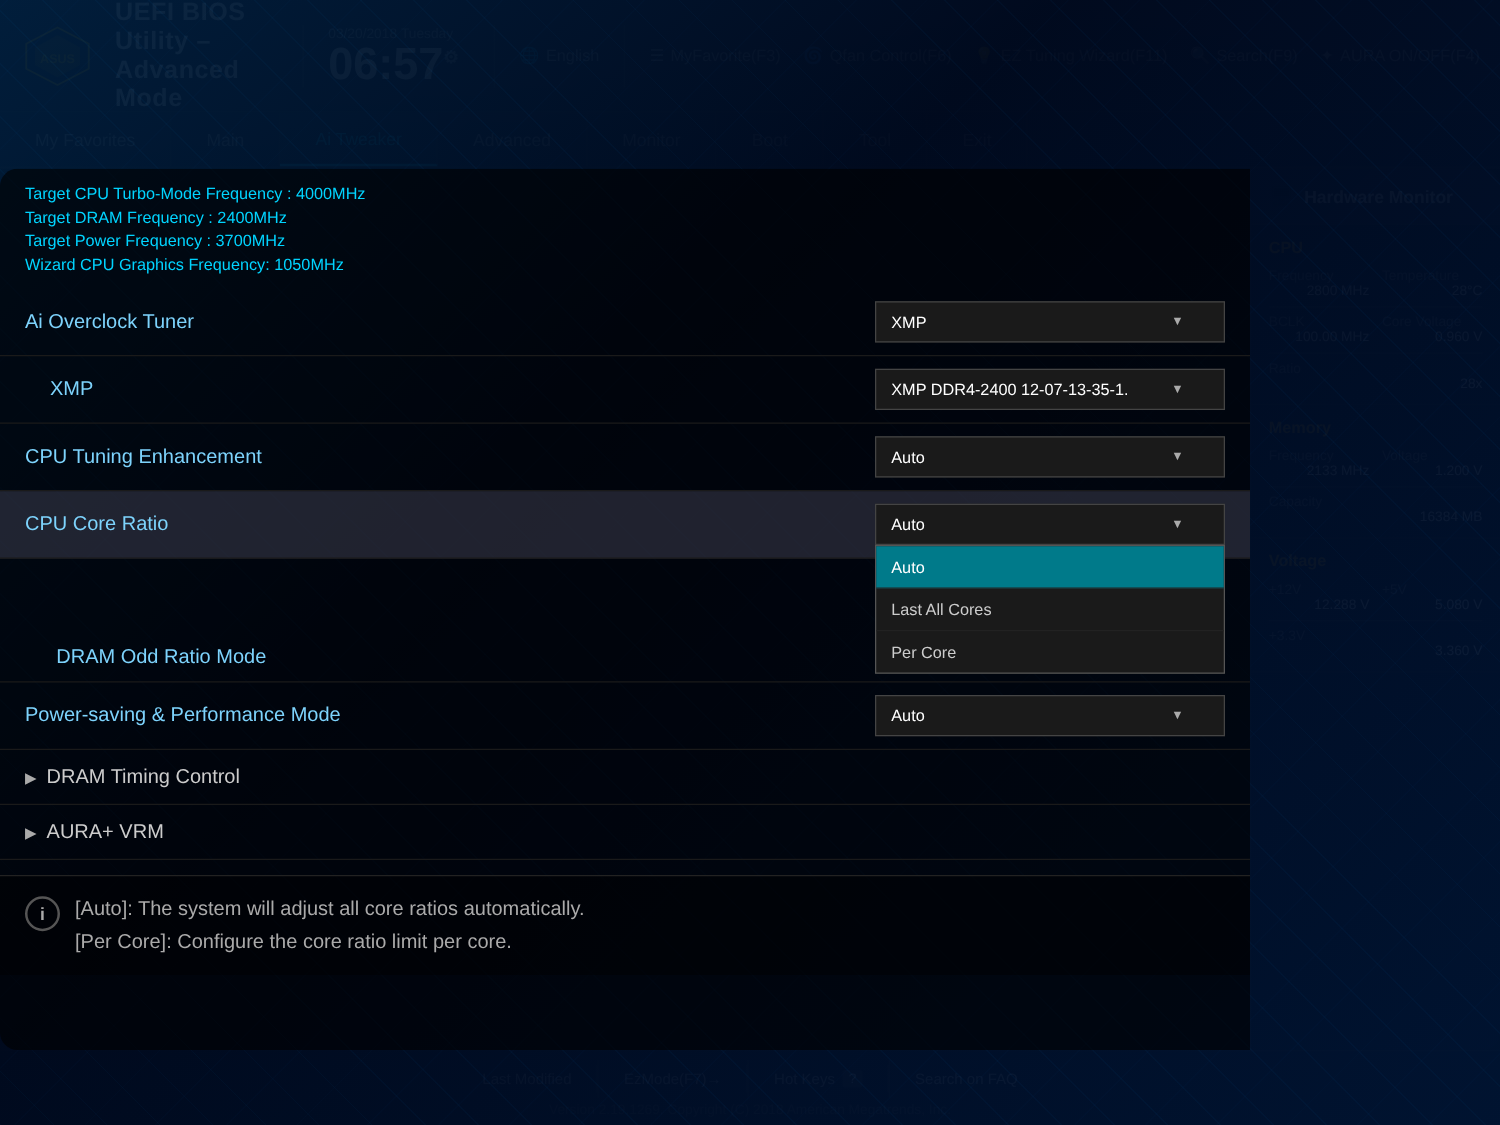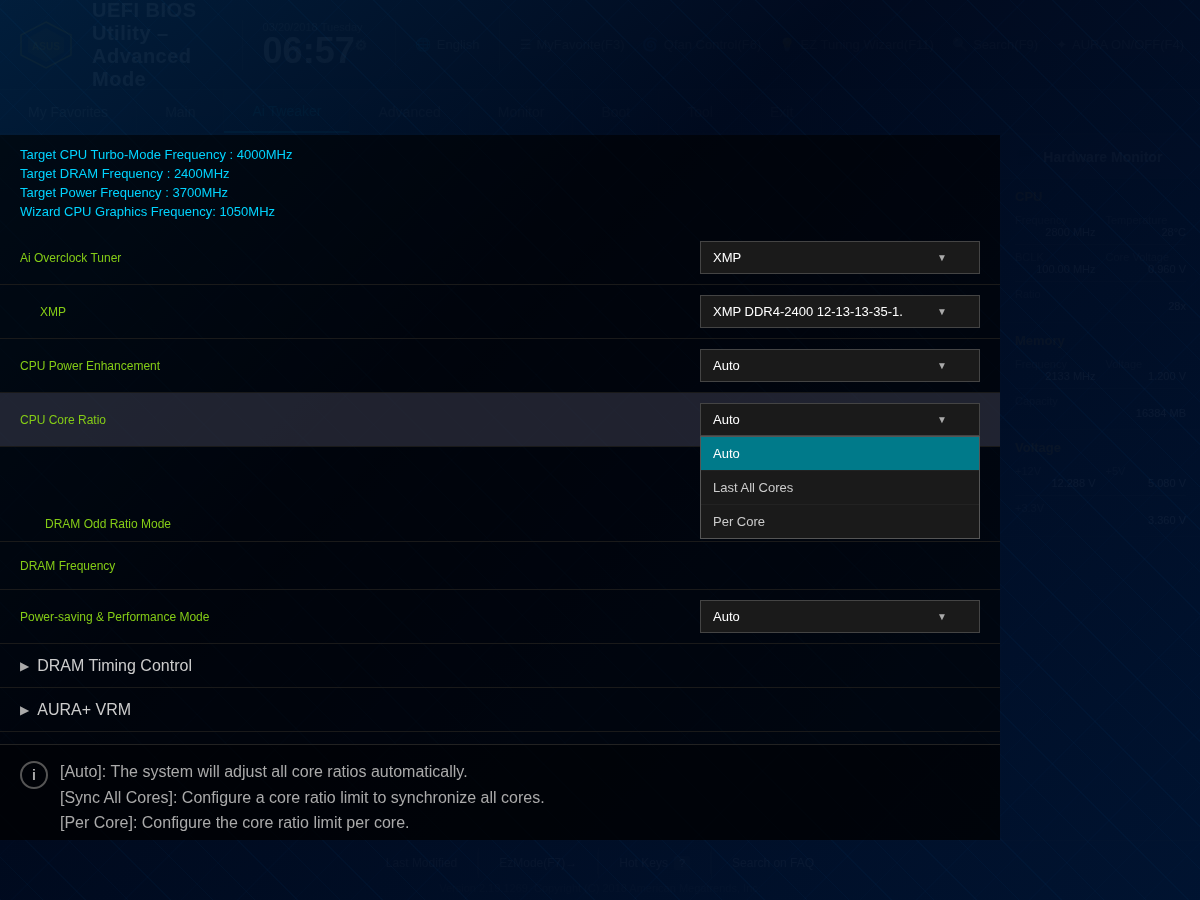--- a/index.html
+++ b/index.html
@@ -132,20 +132,21 @@
       color: #00d4ff;
       border-bottom: 2px solid #00d4ff;
       background: rgba(0,212,255,0.05);
     }
 
     
     .content-area {
       display: flex;
       flex: 1;
       overflow: hidden;
+      border-radius: 14px;
     }
 
     
     .settings-panel {
       flex: 1;
       background: rgba(0,0,0,0.6);
       overflow-y: auto;
       position: relative;
     }
     .settings-panel::-webkit-scrollbar { width: 8px; }
@@ -174,22 +175,22 @@
       justify-content: space-between;
       padding: 10px 20px;
       border-bottom: 1px solid #1a1a1a;
       min-height: 48px;
       position: relative;
     }
     .setting-row.active-row {
       background: rgba(80,80,100,0.4);
     }
     .setting-label {
-      color: #84cc16;
-      font-size: 12px;
+      color: #7dd3fc;
+      font-size: 16px;
       flex: 1;
     }
     .setting-label.indented { margin-left: 20px; }
 
     
     .dropdown-container {
       position: relative;
       width: 280px;
     }
     .dropdown-btn {
@@ -472,28 +473,28 @@
               <span>XMP</span>
               <span class="chevron">▼</span>
             </div>
           </div>
         </div>
 
         <div class="setting-row">
           <span class="setting-label indented">XMP</span>
           <div class="dropdown-container">
             <div class="dropdown-btn">
-              <span>XMP DDR4-2400 12-13-13-35-1.</span>
+              <span>XMP DDR4-2400 12-07-13-35-1.</span>
               <span class="chevron">▼</span>
             </div>
           </div>
         </div>
 
         <div class="setting-row">
-          <span class="setting-label">CPU Power Enhancement</span>
+          <span class="setting-label">CPU Tuning Enhancement</span>
           <div class="dropdown-container">
             <div class="dropdown-btn">
               <span>Auto</span>
               <span class="chevron">▼</span>
             </div>
           </div>
         </div>
 
         <div class="setting-row active-row" style="position:relative;">
           <span class="setting-label">CPU Core Ratio</span>
@@ -508,23 +509,20 @@
               <div class="dropdown-option">Last All Cores</div>
               <div class="dropdown-option">Per Core</div>
             </div>
           </div>
         </div>
 
         <div class="setting-row" style="padding-top:70px;padding-left:45px;">
           <span class="setting-label">DRAM Odd Ratio Mode</span>
         </div>
 
-        <div class="setting-row">
-          <span class="setting-label">DRAM Frequency</span>
-        </div>
 
         <div class="setting-row">
           <span class="setting-label">Power-saving &amp; Performance Mode</span>
           <div class="dropdown-container">
             <div class="dropdown-btn">
               <span>Auto</span>
               <span class="chevron">▼</span>
             </div>
           </div>
         </div>
@@ -537,21 +535,20 @@
         <div class="collapsible-row">
           <span class="collapse-arrow">▶</span>
           <span class="collapse-label">AURA+ VRM</span>
         </div>
       </div>
 
       <div class="info-box">
         <div class="info-circle">i</div>
         <div class="info-text">
           <div>[Auto]: The system will adjust all core ratios automatically.</div>
-          <div>[Sync All Cores]: Configure a core ratio limit to synchronize all cores.</div>
           <div>[Per Core]: Configure the core ratio limit per core.</div>
         </div>
       </div>
 
     </div>
 
     <div class="hw-monitor">
       <div class="hw-header">
         <span>🖥</span>
         <span class="hw-header-title">Hardware Monitor</span>

